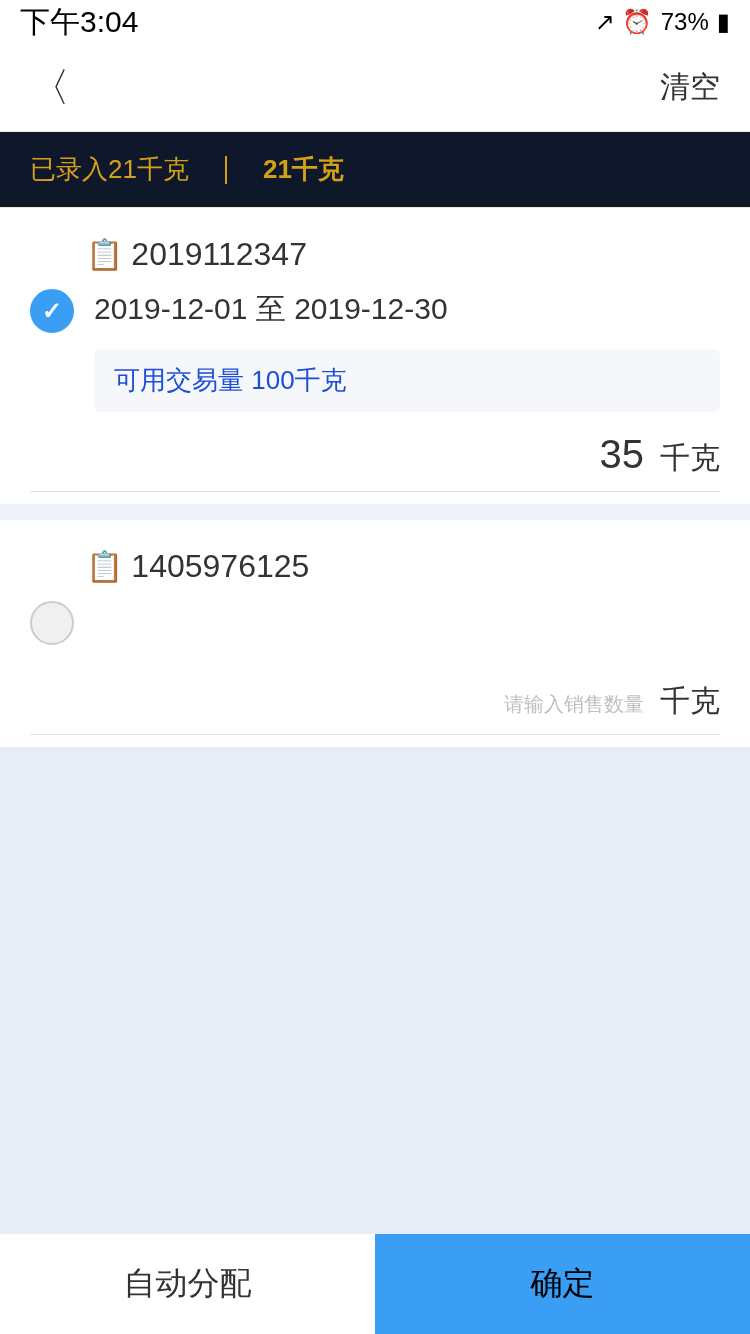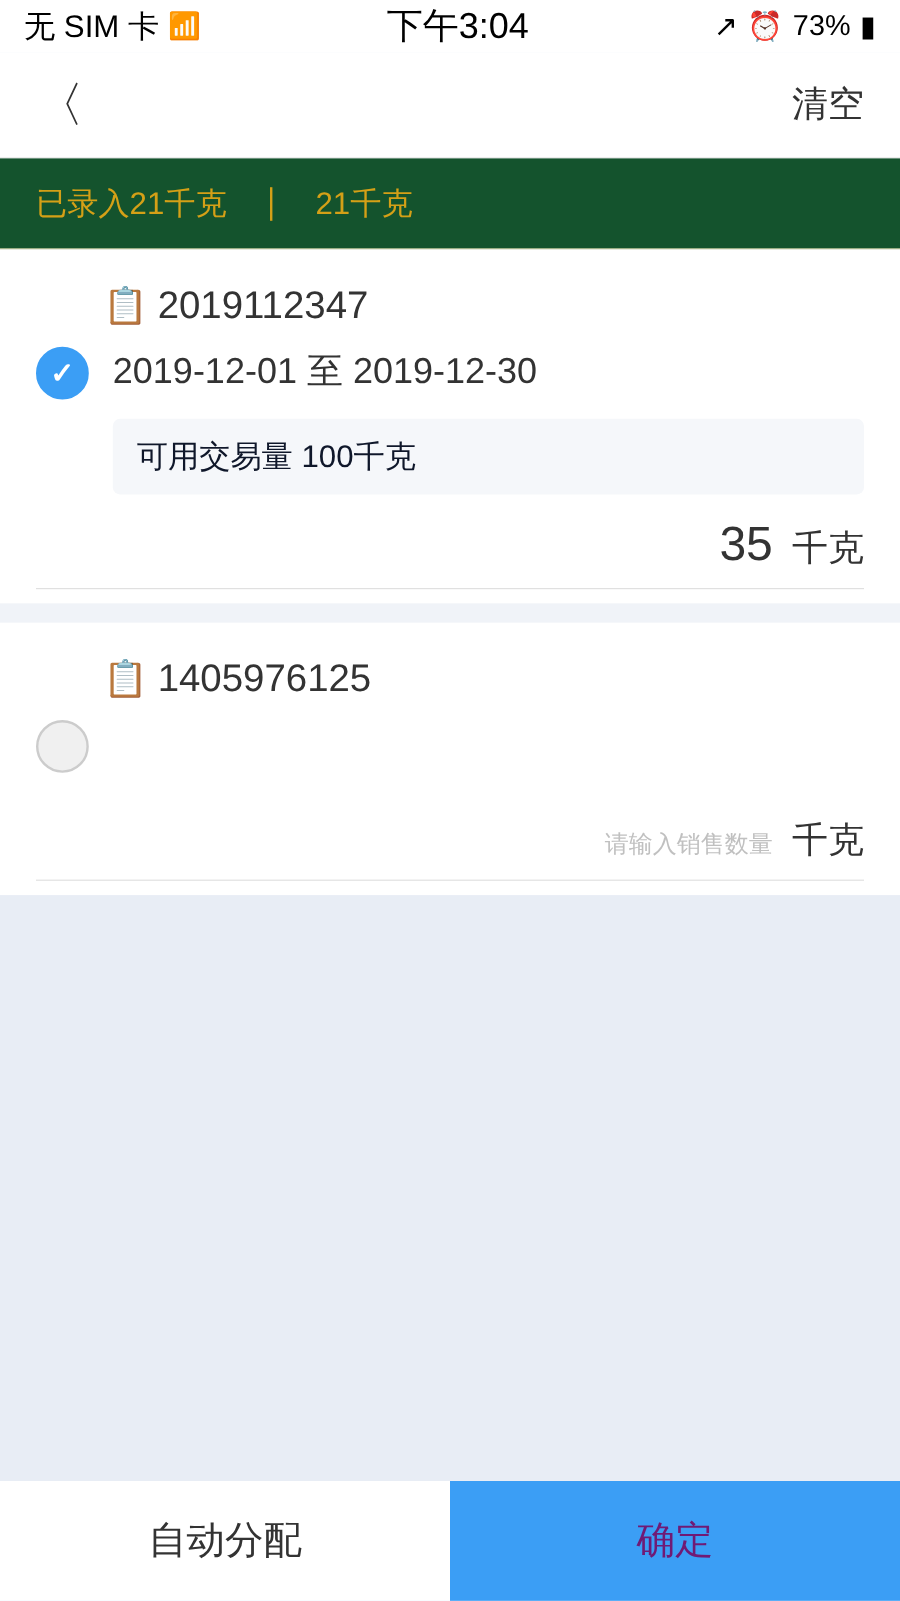--- a/index.html
+++ b/index.html
@@ -66,41 +66,41 @@
       color: #333;
     }
     .nav-action {
       font-size: 30px;
       color: #333;
       cursor: pointer;
     }
 
     
     .info-banner {
-      background: #14532d;
+      background: #0f172a;
       padding: 20px 30px;
       display: flex;
       align-items: center;
       gap: 16px;
       border-bottom: 1px solid #f5e9c0;
     }
     .info-banner-text {
       font-size: 26px;
       color: #d4a017;
     }
     .info-banner-divider {
       width: 2px;
       height: 28px;
       background: #d4a017;
       margin: 0 20px;
     }
     .info-banner-value {
       font-size: 26px;
       color: #d4a017;
-      font-weight: 400;
+      font-weight: 700;
     }
 
     
     .card {
       background: #fff;
       margin-bottom: 0;
     }
 
     
     .batch-item {
@@ -156,21 +156,21 @@
     }
     .batch-avail-row {
       margin: 0 0 0 64px;
       background: #f5f7fa;
       padding: 14px 20px;
       border-radius: 6px;
       margin-bottom: 0;
     }
     .batch-avail-text {
       font-size: 26px;
-      color: #0f172a;
+      color: #1d4ed8;
     }
 
     
     .amount-row {
       display: flex;
       align-items: baseline;
       justify-content: flex-end;
       padding: 20px 30px 0 30px;
       gap: 16px;
     }
@@ -245,42 +245,38 @@
       background: #fff;
       border: none;
       cursor: pointer;
     }
     .btn-confirm {
       flex: 1;
       display: flex;
       align-items: center;
       justify-content: center;
       font-size: 32px;
-      color: #701a75;
+      color: #000000;
       background: #3b9ef5;
       border: none;
       cursor: pointer;
     }
 
     .page-wrapper {
       display: flex;
       flex-direction: column;
       min-height: 1334px;
     }
   </style>
 </head>
 <body>
 
 <div class="page-wrapper">
 
   <div class="status-bar">
-    <div class="status-left">
-      <span>无 SIM 卡</span>
-      <span class="wifi-icon">📶</span>
-    </div>
     <div class="status-center">下午3:04</div>
     <div class="status-right">
       <span>↗</span>
       <span>⏰</span>
       <span>73%</span>
       <span>▮</span>
     </div>
   </div>
 
   <div class="nav-bar">

